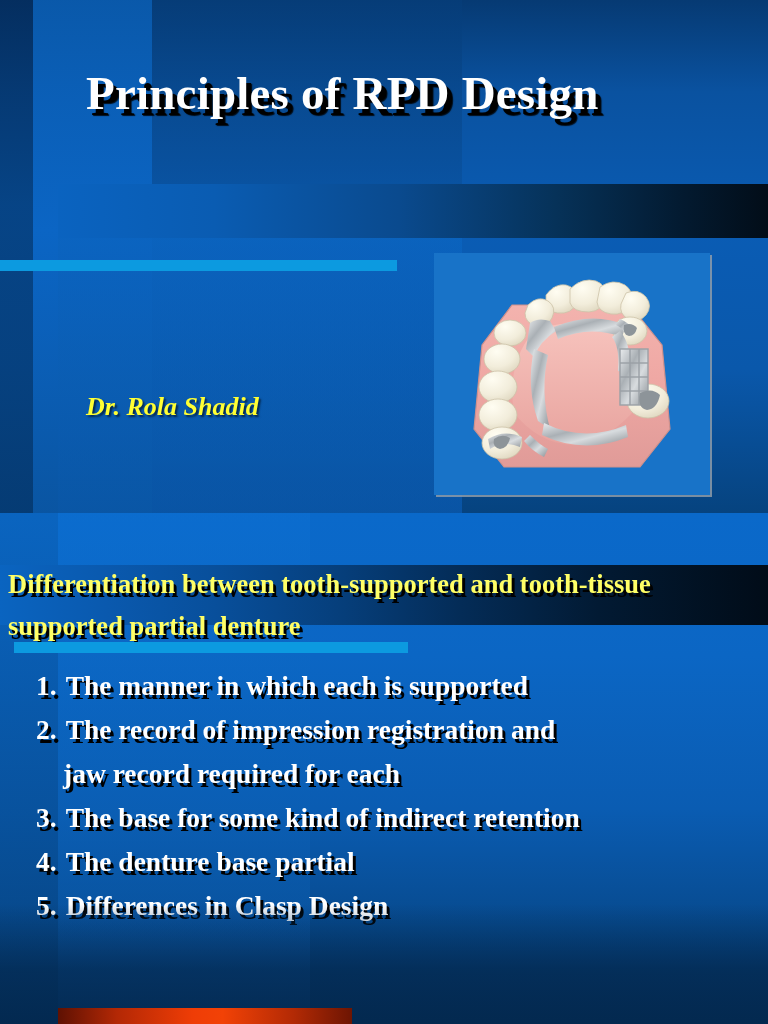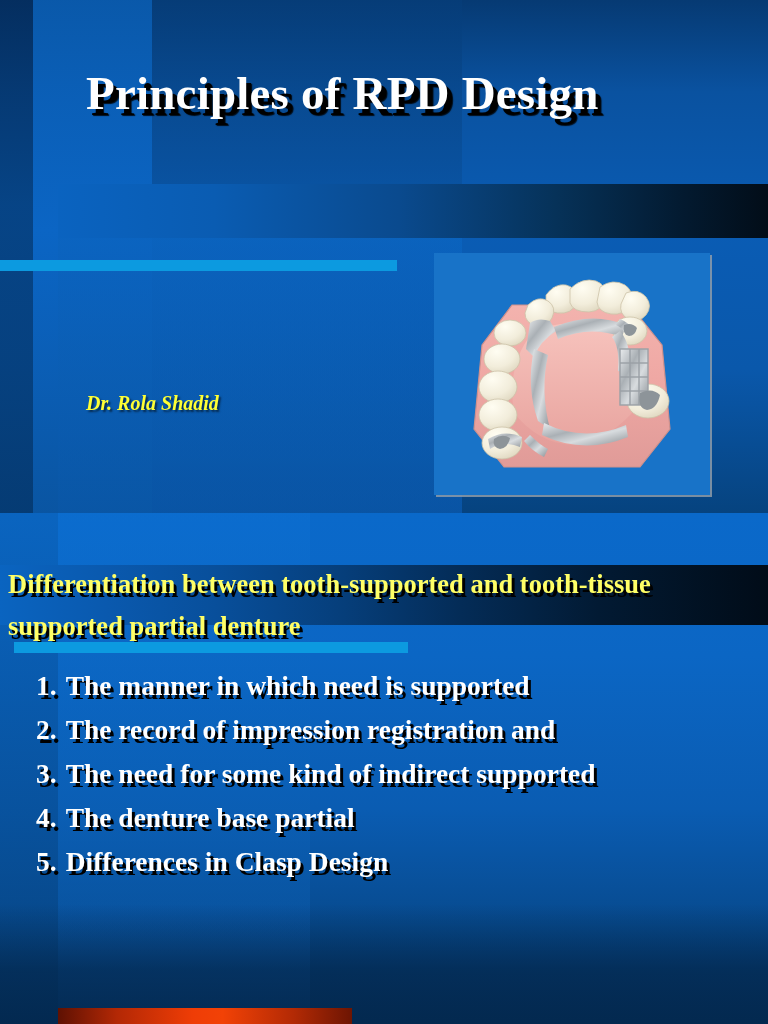--- a/index.html
+++ b/index.html
@@ -47,21 +47,21 @@
   }
   
   #slide-title{
     position:absolute;left:86px;top:66px;width:640px;
     font-size:47px;font-weight:bold;color:#ffffff;letter-spacing:.2px;
     text-shadow:5px 6px 0 #000000, 6px 7px 1px rgba(0,0,0,.85);
     white-space:nowrap;
   }
   #author-name{
     position:absolute;left:86px;top:392px;
-    font-size:20px;font-weight:bold;font-style:italic;color:#ffff33;
+    font-size:26px;font-weight:bold;font-style:italic;color:#ffff33;
     text-shadow:2px 2px 2px rgba(0,0,0,.55);
     white-space:nowrap;
   }
 
   
   #panel-content{
     position:absolute;left:0;top:513px;width:768px;height:511px;
     overflow:hidden;
     background:linear-gradient(to bottom,#0a69ca 0%,#0b66c4 28%,#0a5cb2 58%,#07498c 82%,#05376b 100%);
   }
@@ -211,29 +211,33 @@
 
     <div id="heading-band"></div>
 
     <div id="section-heading" style="color: rgb(255, 255, 102);">Differentiation between tooth-supported and tooth-tissue supported partial denture</div>
 
     <div id="accent-bar-bottom" style="background: rgb(12, 154, 224);"></div>
 
     <ul id="bullet-list">
         <li>
           <span class="num">1.</span>
-          <span class="txt">The manner in which need is supported</span>
+          <span class="txt">The manner in which each is supported</span>
         </li>
         <li>
           <span class="num">2.</span>
           <span class="txt">The record of impression registration and</span>
         </li>
+        <li class="indent1">
+          <span class="num"></span>
+          <span class="txt">jaw record required for each</span>
+        </li>
         <li>
           <span class="num">3.</span>
-          <span class="txt">The need for some kind of indirect supported</span>
+          <span class="txt">The base for some kind of indirect retention</span>
         </li>
         <li>
           <span class="num">4.</span>
           <span class="txt">The denture base partial</span>
         </li>
         <li>
           <span class="num">5.</span>
           <span class="txt">Differences in Clasp Design</span>
         </li>
       </ul>

